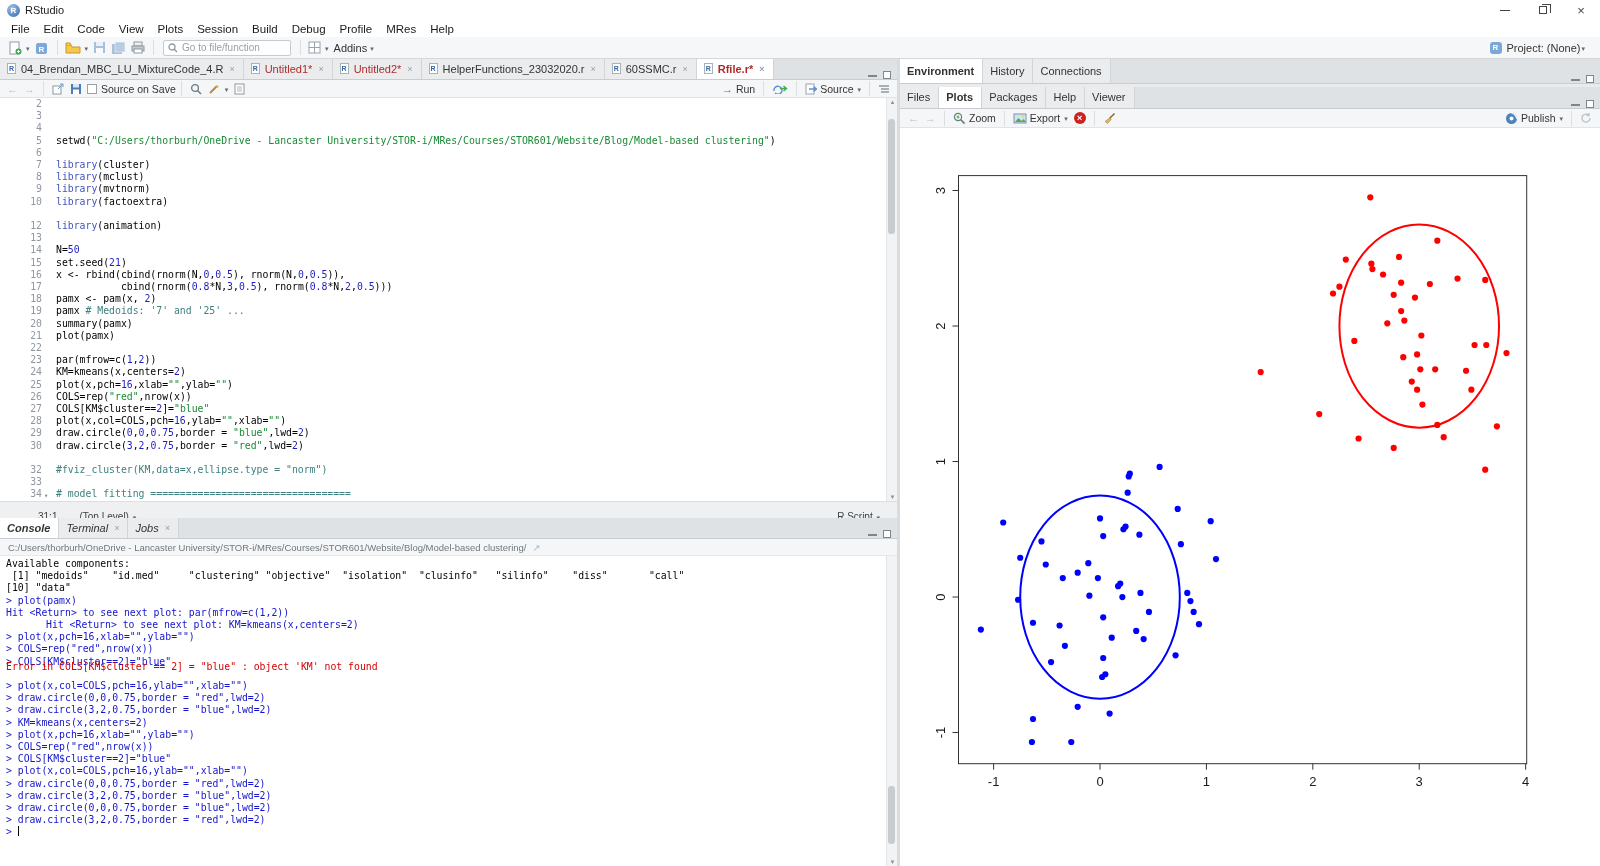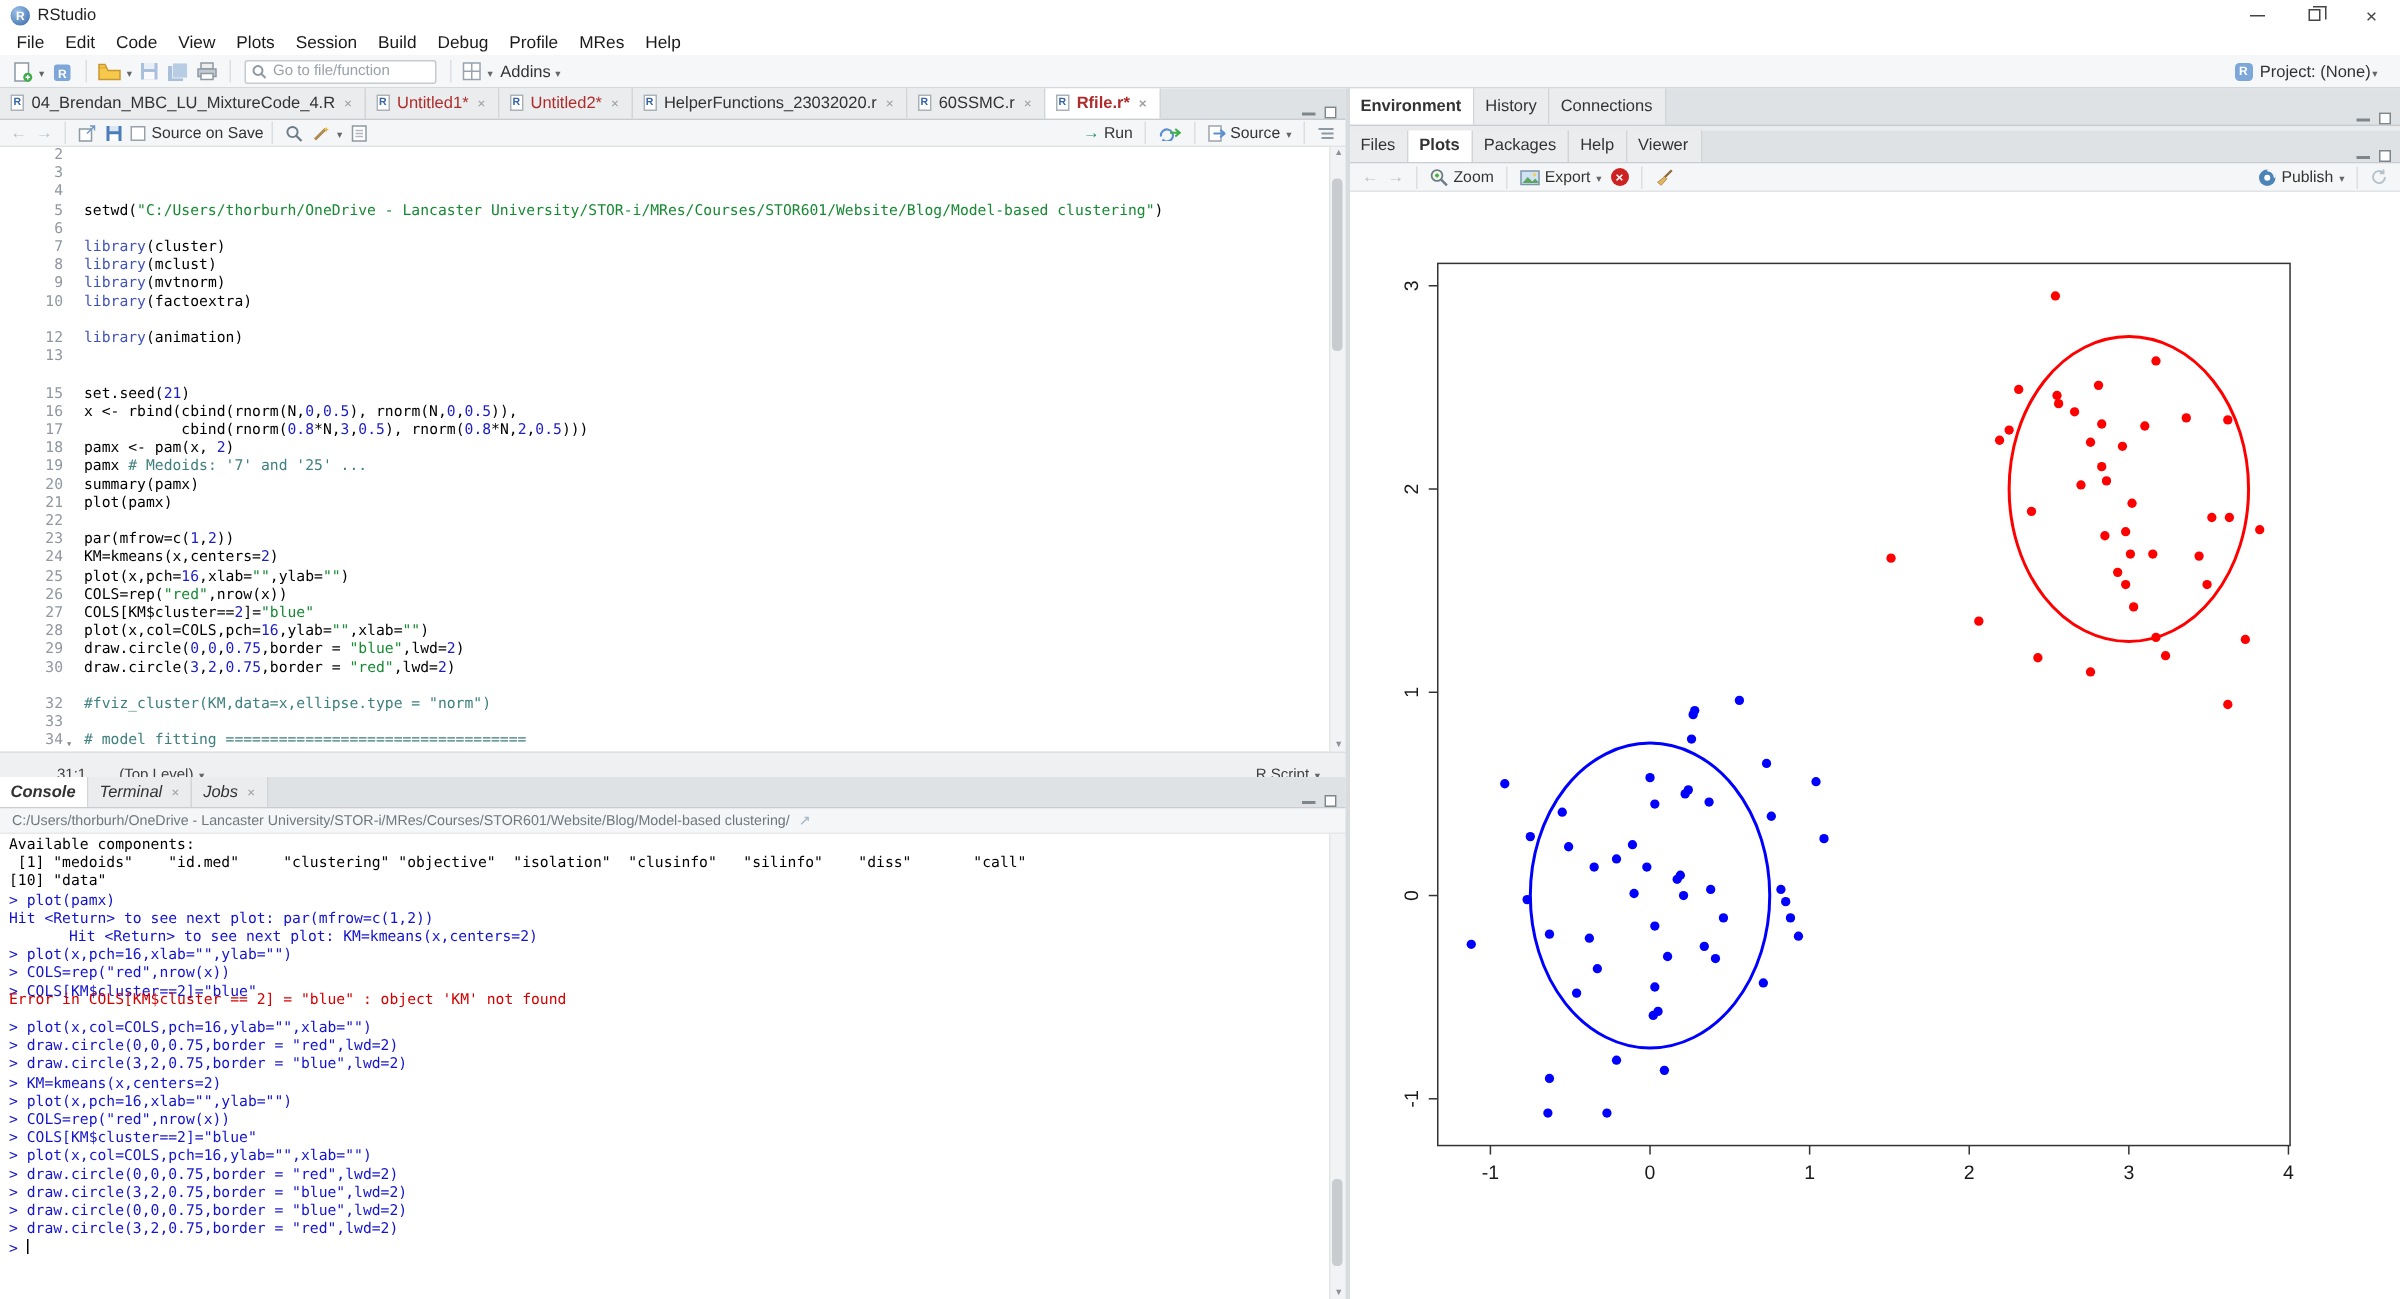--- a/index.html
+++ b/index.html
@@ -313,20 +313,21 @@
         <div class="code-line" style="top: 12.2px;"><span class="ln">3</span><span class="src"></span></div>
         <div class="code-line" style="top: 24.4px;"><span class="ln">4</span><span class="src"></span></div>
         <div class="code-line" style="top: 36.6px;"><span class="ln">5</span><span class="src"><span>setwd(</span><span class="seg-s">"C:/Users/thorburh/OneDrive - Lancaster University/STOR-i/MRes/Courses/STOR601/Website/Blog/Model-based clustering"</span><span>)</span></span></div>
         <div class="code-line" style="top: 48.8px;"><span class="ln">6</span><span class="src"></span></div>
         <div class="code-line" style="top: 61px;"><span class="ln">7</span><span class="src"><span class="seg-k">library</span><span>(cluster)</span></span></div>
         <div class="code-line" style="top: 73.2px;"><span class="ln">8</span><span class="src"><span class="seg-k">library</span><span>(mclust)</span></span></div>
         <div class="code-line" style="top: 85.4px;"><span class="ln">9</span><span class="src"><span class="seg-k">library</span><span>(mvtnorm)</span></span></div>
         <div class="code-line" style="top: 97.6px;"><span class="ln">10</span><span class="src"><span class="seg-k">library</span><span>(factoextra)</span></span></div>
         <div class="code-line" style="top: 122px;"><span class="ln">12</span><span class="src"><span class="seg-k">library</span><span>(animation)</span></span></div>
         <div class="code-line" style="top: 134.2px;"><span class="ln">13</span><span class="src"></span></div>
+        <div class="code-line" style="top: 146.4px;"><span class="ln">14</span><span class="src"><span>N=</span><span class="seg-n">50</span></span></div>
         <div class="code-line" style="top: 158.6px;"><span class="ln">15</span><span class="src"><span>set.seed(</span><span class="seg-n">21</span><span>)</span></span></div>
         <div class="code-line" style="top: 170.8px;"><span class="ln">16</span><span class="src"><span>x &lt;- rbind(cbind(rnorm(N,</span><span class="seg-n">0</span><span>,</span><span class="seg-n">0.5</span><span>), rnorm(N,</span><span class="seg-n">0</span><span>,</span><span class="seg-n">0.5</span><span>)),</span></span></div>
         <div class="code-line" style="top: 183px;"><span class="ln">17</span><span class="src"><span>           cbind(rnorm(</span><span class="seg-n">0.8</span><span>*N,</span><span class="seg-n">3</span><span>,</span><span class="seg-n">0.5</span><span>), rnorm(</span><span class="seg-n">0.8</span><span>*N,</span><span class="seg-n">2</span><span>,</span><span class="seg-n">0.5</span><span>)))</span></span></div>
         <div class="code-line" style="top: 195.2px;"><span class="ln">18</span><span class="src"><span>pamx &lt;- pam(x, </span><span class="seg-n">2</span><span>)</span></span></div>
         <div class="code-line" style="top: 207.4px;"><span class="ln">19</span><span class="src"><span>pamx </span><span class="seg-m"># Medoids: '7' and '25' ...</span></span></div>
         <div class="code-line" style="top: 219.6px;"><span class="ln">20</span><span class="src"><span>summary(pamx)</span></span></div>
         <div class="code-line" style="top: 231.8px;"><span class="ln">21</span><span class="src"><span>plot(pamx)</span></span></div>
         <div class="code-line" style="top: 244px;"><span class="ln">22</span><span class="src"></span></div>
         <div class="code-line" style="top: 256.2px;"><span class="ln">23</span><span class="src"><span>par(mfrow=c(</span><span class="seg-n">1</span><span>,</span><span class="seg-n">2</span><span>))</span></span></div>
         <div class="code-line" style="top: 268.4px;"><span class="ln">24</span><span class="src"><span>KM=kmeans(x,centers=</span><span class="seg-n">2</span><span>)</span></span></div>

